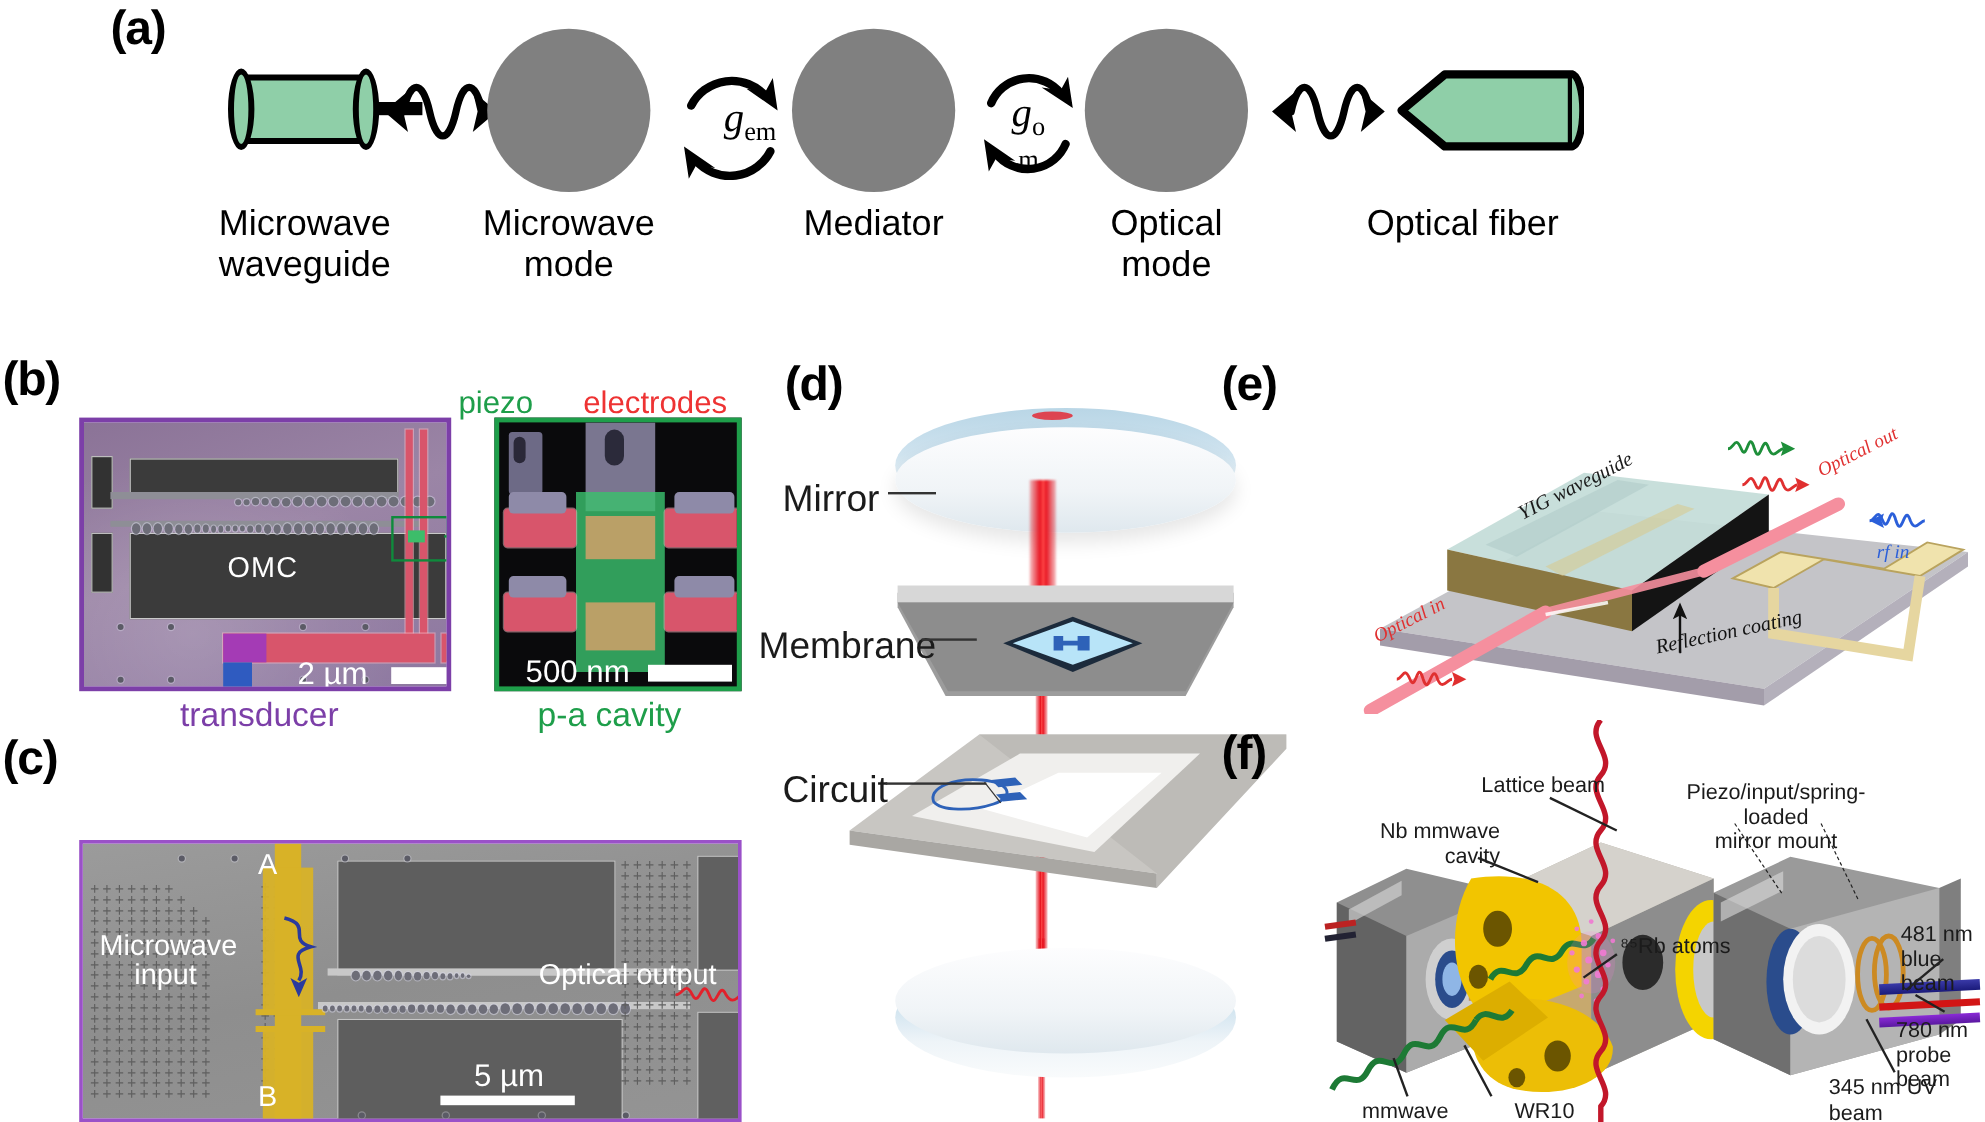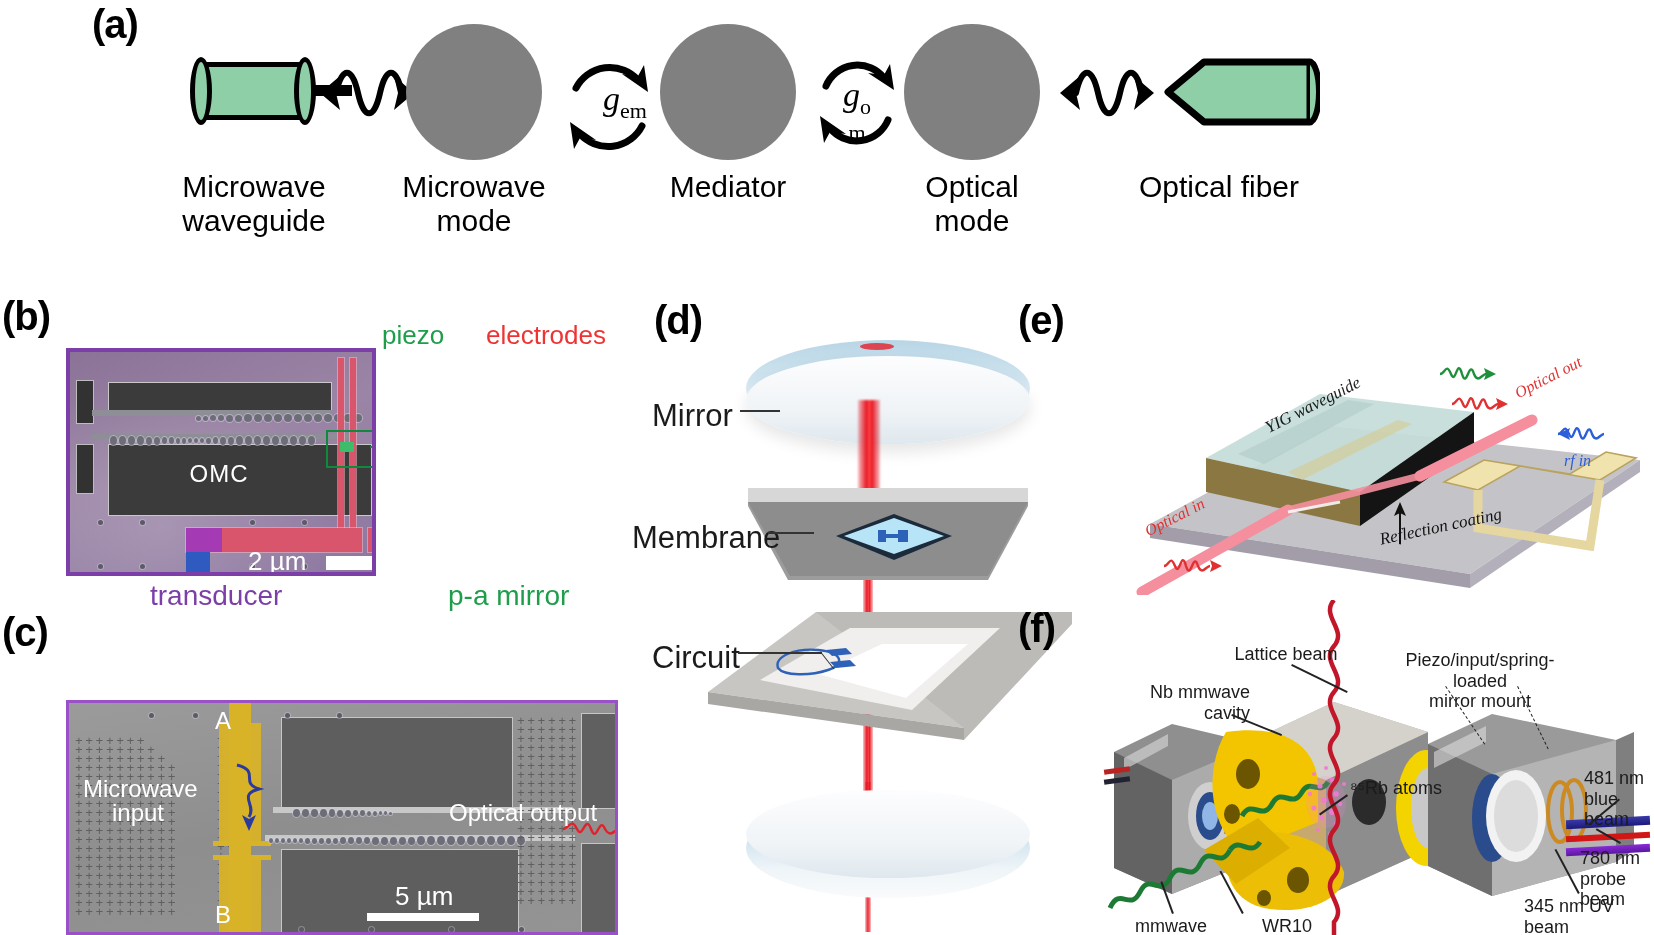--- a/index.html
+++ b/index.html
@@ -220,23 +220,42 @@
       <div class="abs dimple" style="left:232px;top:168px"></div>
     <div class="abs dimple" style="left:28px;top:212px"></div>
       <div class="abs dimple" style="left:70px;top:212px"></div>
     <div class="abs dimple" style="left:180px;top:212px"></div>
       <div class="abs dimple" style="left:232px;top:212px"></div>
 
     <div class="abs scaletxt" style="left:178px;top:194px;">2 µm</div>
     <div class="abs scalebar" style="left:256px;top:204px;width:68px;height:14px;"></div>
   </div>
 
+  <div class="sem sem-b-right" style="left:412px;top:348px;width:206px;height:228px;">
+    <div class="abs" style="left:8px;top:8px;width:28px;height:52px;background:#6d6a86;border-radius:3px;"></div>
+    <div class="abs" style="left:12px;top:12px;width:10px;height:22px;background:#2a2838;border-radius:5px;"></div>
+    <div class="abs" style="left:72px;top:0px;width:58px;height:74px;background:#7a7690;"></div>
+    <div class="abs" style="left:88px;top:6px;width:16px;height:30px;background:#2b2a3a;border-radius:8px;"></div>
+    <div class="abs" style="left:64px;top:58px;width:74px;height:150px;background:#3bbf6c;opacity:.82;"></div>
+    <div class="abs" style="left:72px;top:78px;width:58px;height:36px;background:#e8a06b;opacity:.75;"></div>
+    <div class="abs" style="left:72px;top:150px;width:58px;height:40px;background:#e8a06b;opacity:.75;"></div>
+    <div class="abs redbar" style="left:4px;top:72px;width:60px;height:32px;border-radius:3px;"></div>
+    <div class="abs redbar" style="left:138px;top:72px;width:64px;height:32px;border-radius:3px;"></div>
+    <div class="abs redbar" style="left:4px;top:142px;width:60px;height:32px;border-radius:3px;"></div>
+    <div class="abs redbar" style="left:138px;top:142px;width:64px;height:32px;border-radius:3px;"></div>
+    <div class="abs" style="left:8px;top:58px;width:48px;height:18px;background:#8e8aa8;border-radius:4px;"></div>
+    <div class="abs" style="left:146px;top:58px;width:50px;height:18px;background:#8e8aa8;border-radius:4px;"></div>
+    <div class="abs" style="left:8px;top:128px;width:48px;height:18px;background:#8e8aa8;border-radius:4px;"></div>
+    <div class="abs" style="left:146px;top:128px;width:50px;height:18px;background:#8e8aa8;border-radius:4px;"></div>
+    <div class="abs scaletxt" style="left:22px;top:192px;">500 nm</div>
+    <div class="abs scalebar" style="left:124px;top:202px;width:70px;height:14px;"></div>
+  </div>
 
   <div class="abs sm-lab" style="left:150px;top:580px;color:#7c3fa8;">transducer</div>
-  <div class="abs sm-lab" style="left:448px;top:580px;color:#1e9e4a;">p-a mirror</div>
+  <div class="abs sm-lab" style="left:448px;top:580px;color:#1e9e4a;">p-a cavity</div>
 
   <div class="abs plabel" style="left:2px;top:612px;">(c)</div>
 
   <div class="sem sem-c" style="left:66px;top:700px;width:552px;height:235px;">
 
     <div class="gridpad" style="left:6px;top:34px;width:150px;height:200px;">+++++++
 ++++++++
 +++++++++
 ++++++++++
 ++++++++++

